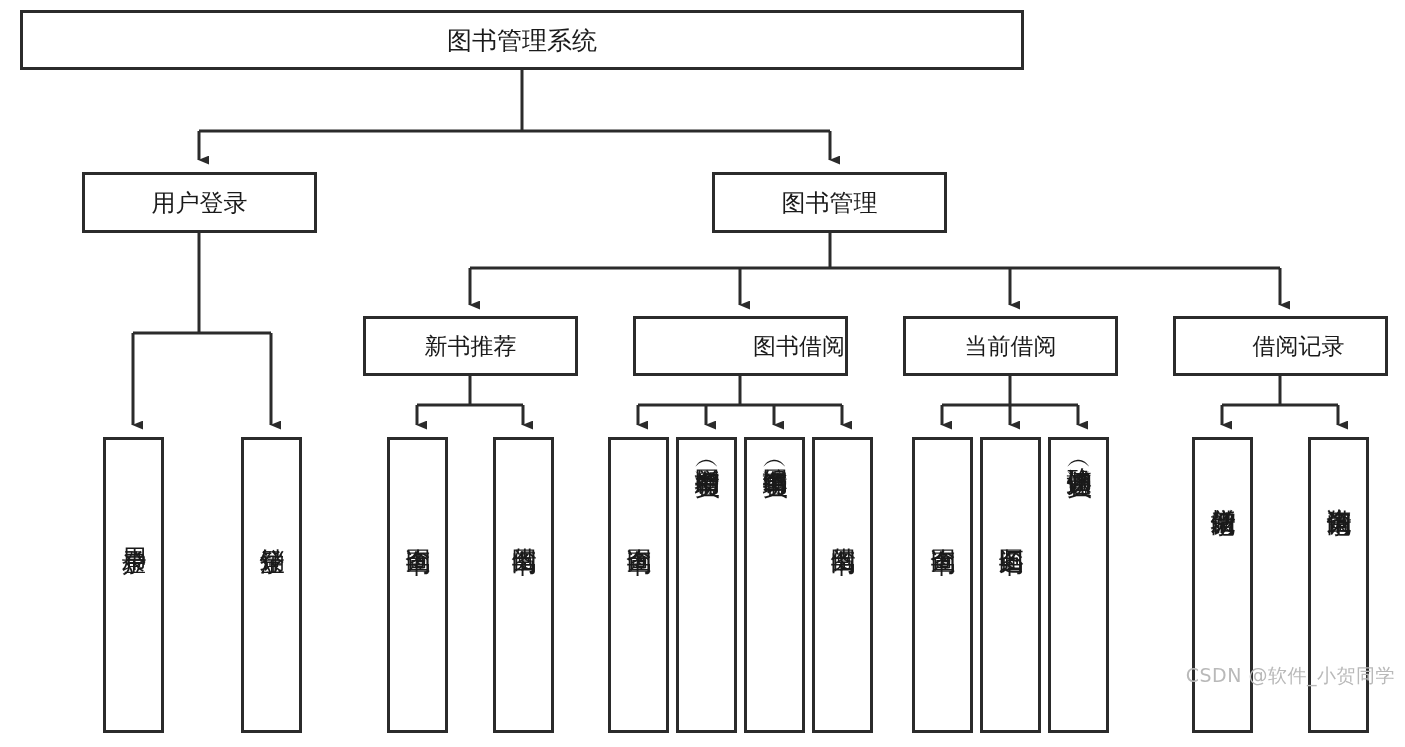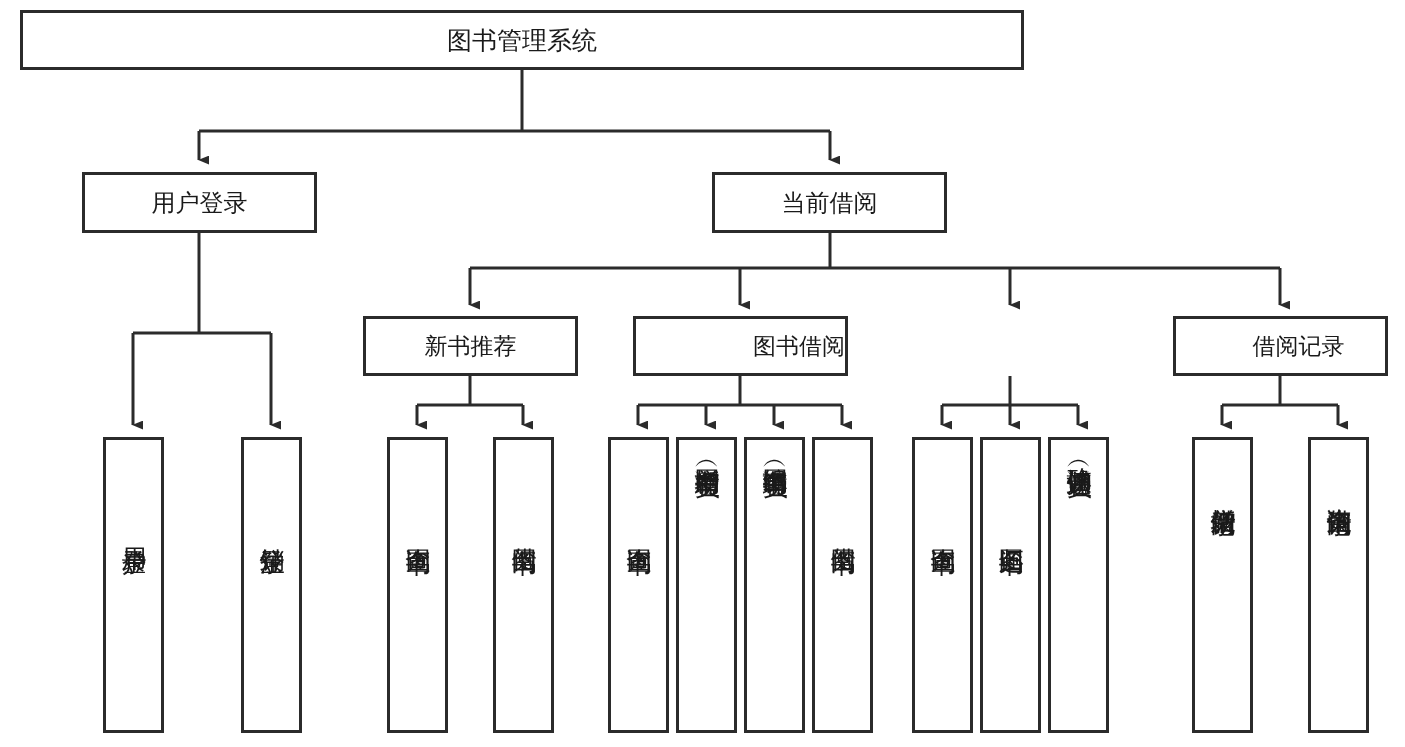--- a/index.html
+++ b/index.html
@@ -136,29 +136,32 @@
   </svg>
 
   <div class="node root" style="left:20px; top:10px; width:1004px; height:60px;">
     <span>图书管理系统</span>
   </div>
 
   <div class="node level2" style="left:82px; top:172px; width:235px; height:61px;">
     <span>用户登录</span>
   </div>
   <div class="node level2" style="left:712px; top:172px; width:235px; height:61px;">
-    <span>当前借阅</span>
+    <span>图书管理</span>
   </div>
 
   <div class="node level3" style="left:363px; top:316px; width:215px; height:60px;">
     <span>新书推荐</span>
   </div>
   <div class="node level3" style="left:633px; top:316px; width:215px; height:60px;justify-content:flex-end;">
     <span>图书借阅</span>
   </div>
+  <div class="node level3" style="left:903px; top:316px; width:215px; height:60px;">
+    <span>当前借阅</span>
+  </div>
   <div class="node level3" style="left:1173px; top:316px; width:215px; height:60px;padding-left:36px;">
     <span>借阅记录</span>
   </div>
 
   <div class="node leaf leaf-pad-mid" style="left:103px; top:437px; width:61px; height:296px;">
     <span class="vtext">用户登录</span>
   </div>
   <div class="node leaf leaf-pad-mid" style="left:241px; top:437px; width:61px; height:296px;">
     <span class="vtext">注销登录</span>
   </div>
@@ -193,14 +196,15 @@
     <span class="vtext">确认归还（管理员）</span>
   </div>
 
   <div class="node leaf leaf-pad-small" style="left:1192px; top:437px; width:61px; height:296px;">
     <span class="vtext">新增借阅记录</span>
   </div>
   <div class="node leaf leaf-pad-small" style="left:1308px; top:437px; width:61px; height:296px;">
     <span class="vtext">查询借阅记录</span>
   </div>
 
+  <div class="watermark">CSDN @软件_小贺同学</div>
 
 </div>
 
 </body></html>

